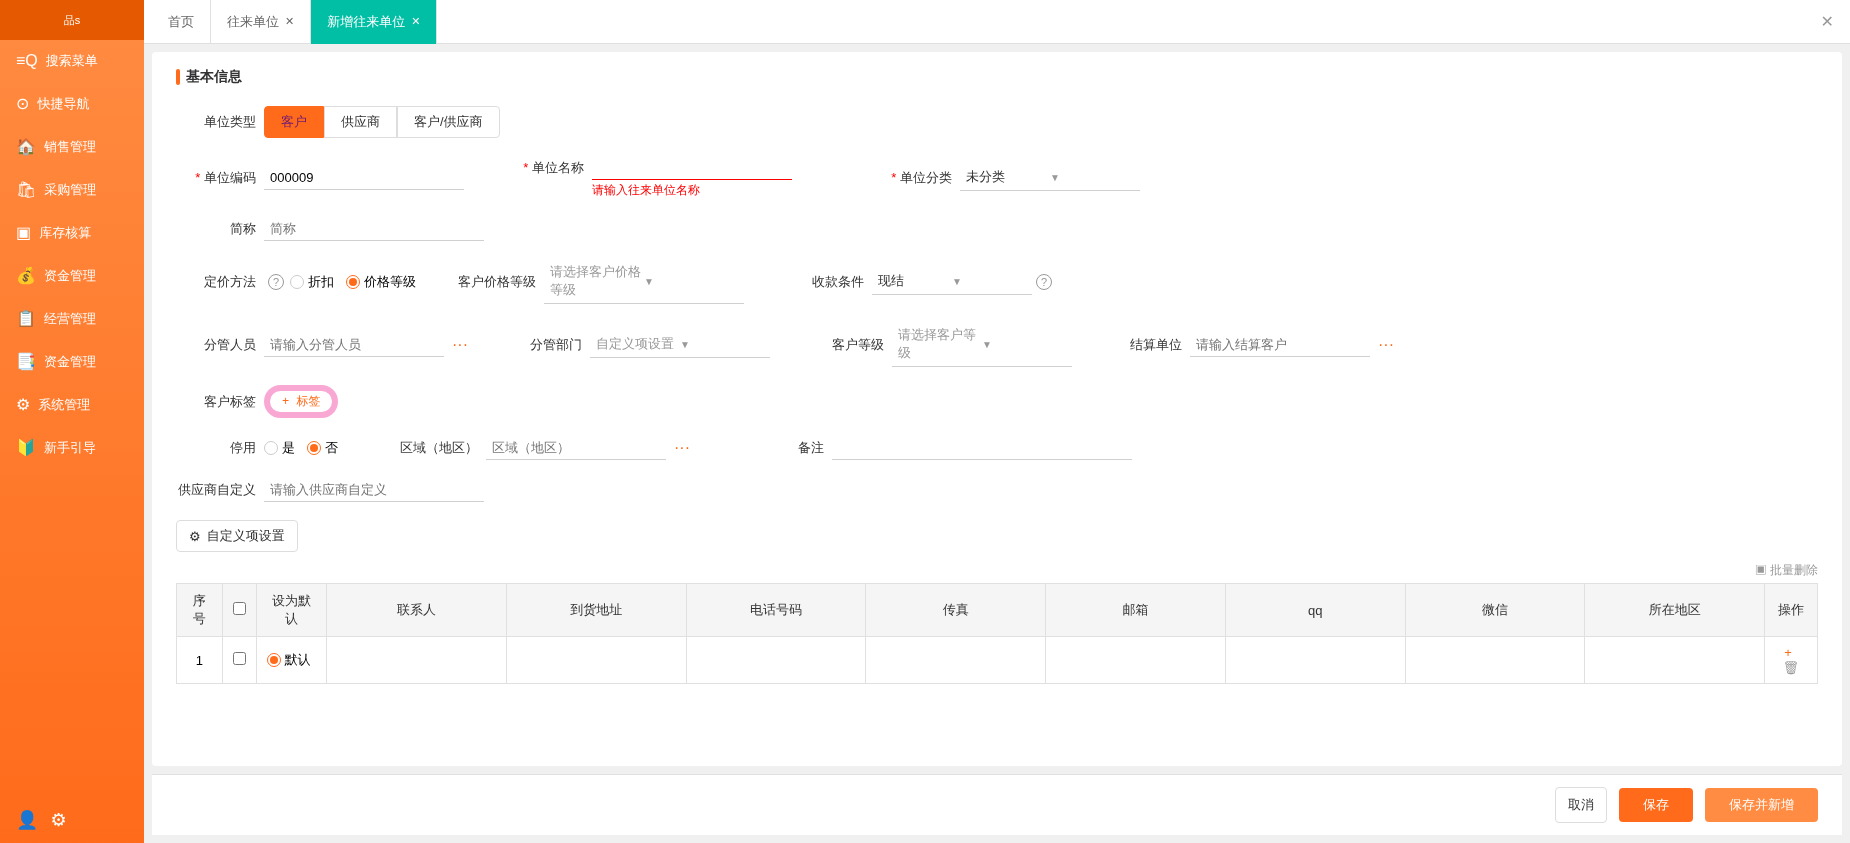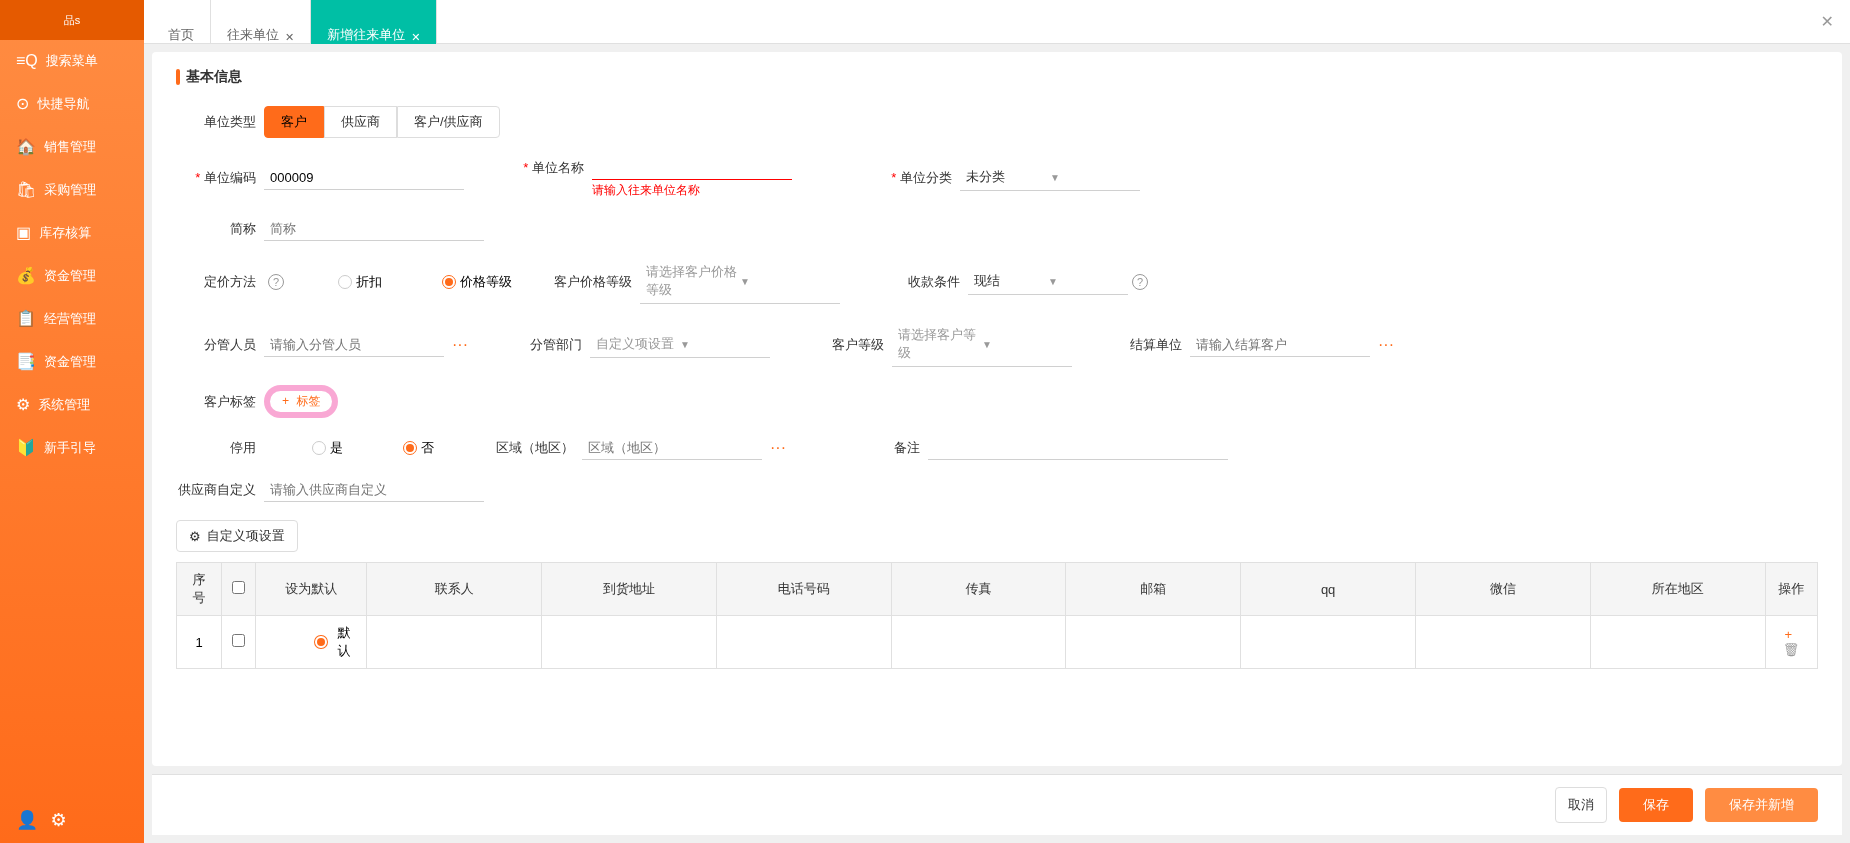--- a/index.html
+++ b/index.html
@@ -56,21 +56,21 @@
       background: #fff;
       display: flex;
       align-items: center;
       height: 44px;
       border-bottom: 1px solid #e0e0e0;
       padding: 0 8px;
       position: relative;
     }
     .tab {
       display: flex;
-      align-items: flex-end;
+      align-items: center;
       gap: 6px;
       padding: 0 16px;
       height: 44px;
       cursor: pointer;
       font-size: 13px;
       color: #666;
       border-right: 1px solid #e0e0e0;
     }
     .tab.active {
       background: #00bfa5;
@@ -153,21 +153,21 @@
     
     .type-btn-group { display: flex; gap: 0; }
     .type-btn {
       padding: 6px 16px;
       border: 1px solid #ddd;
       background: white;
       cursor: pointer;
       font-size: 13px;
       color: #333;
     }
-    .type-btn.active { background: #ff6b1a; color: #000000; border-color: #ff6b1a; }
+    .type-btn.active { background: #ff6b1a; color: #701a75; border-color: #ff6b1a; }
     .type-btn:first-child { border-radius: 4px 0 0 4px; }
     .type-btn:last-child { border-radius: 0 4px 4px 0; }
 
     
     .form-select {
       display: flex;
       align-items: center;
       border-bottom: 1px solid #d0d0d0;
       padding: 4px 6px;
       width: 200px;
@@ -175,21 +175,21 @@
       color: #999;
       font-size: 13px;
       position: relative;
     }
     .form-select span { flex: 1; }
     .form-select .arrow { color: #999; font-size: 10px; }
     .form-select.has-value { color: #333; }
 
     
     .radio-group { display: flex; align-items: center; gap: 12px; }
-    .radio-item { display: flex; align-items: center; gap: 4px; cursor: pointer; margin-left: 48px; }
+    .radio-item { display: flex; align-items: center; gap: 4px; cursor: pointer; }
     .radio-circle {
       width: 14px; height: 14px;
       border-radius: 50%;
       border: 1px solid #ccc;
       display: flex; align-items: center; justify-content: center;
     }
     .radio-circle.selected { border-color: #ff6b1a; }
     .radio-circle.selected::after {
       content: '';
       width: 8px; height: 8px;
@@ -508,20 +508,24 @@
       <input class="form-input" placeholder="请输入供应商自定义" style="width: 220px;">
     </div>
 
     <div style="margin-bottom:8px;">
       <button class="custom-settings-btn">
         <span>⚙</span>
         <span>自定义项设置</span>
       </button>
     </div>
 
+    <div class="batch-delete">
+      <span>▣</span>
+      <span style="cursor:pointer;">批量删除</span>
+    </div>
 
     <table class="data-table">
       <thead>
         <tr>
           <th>序号</th>
           <th><input type="checkbox" style=""></th>
           <th>设为默认</th>
           <th>联系人</th>
           <th>到货地址</th>
           <th>电话号码</th>

